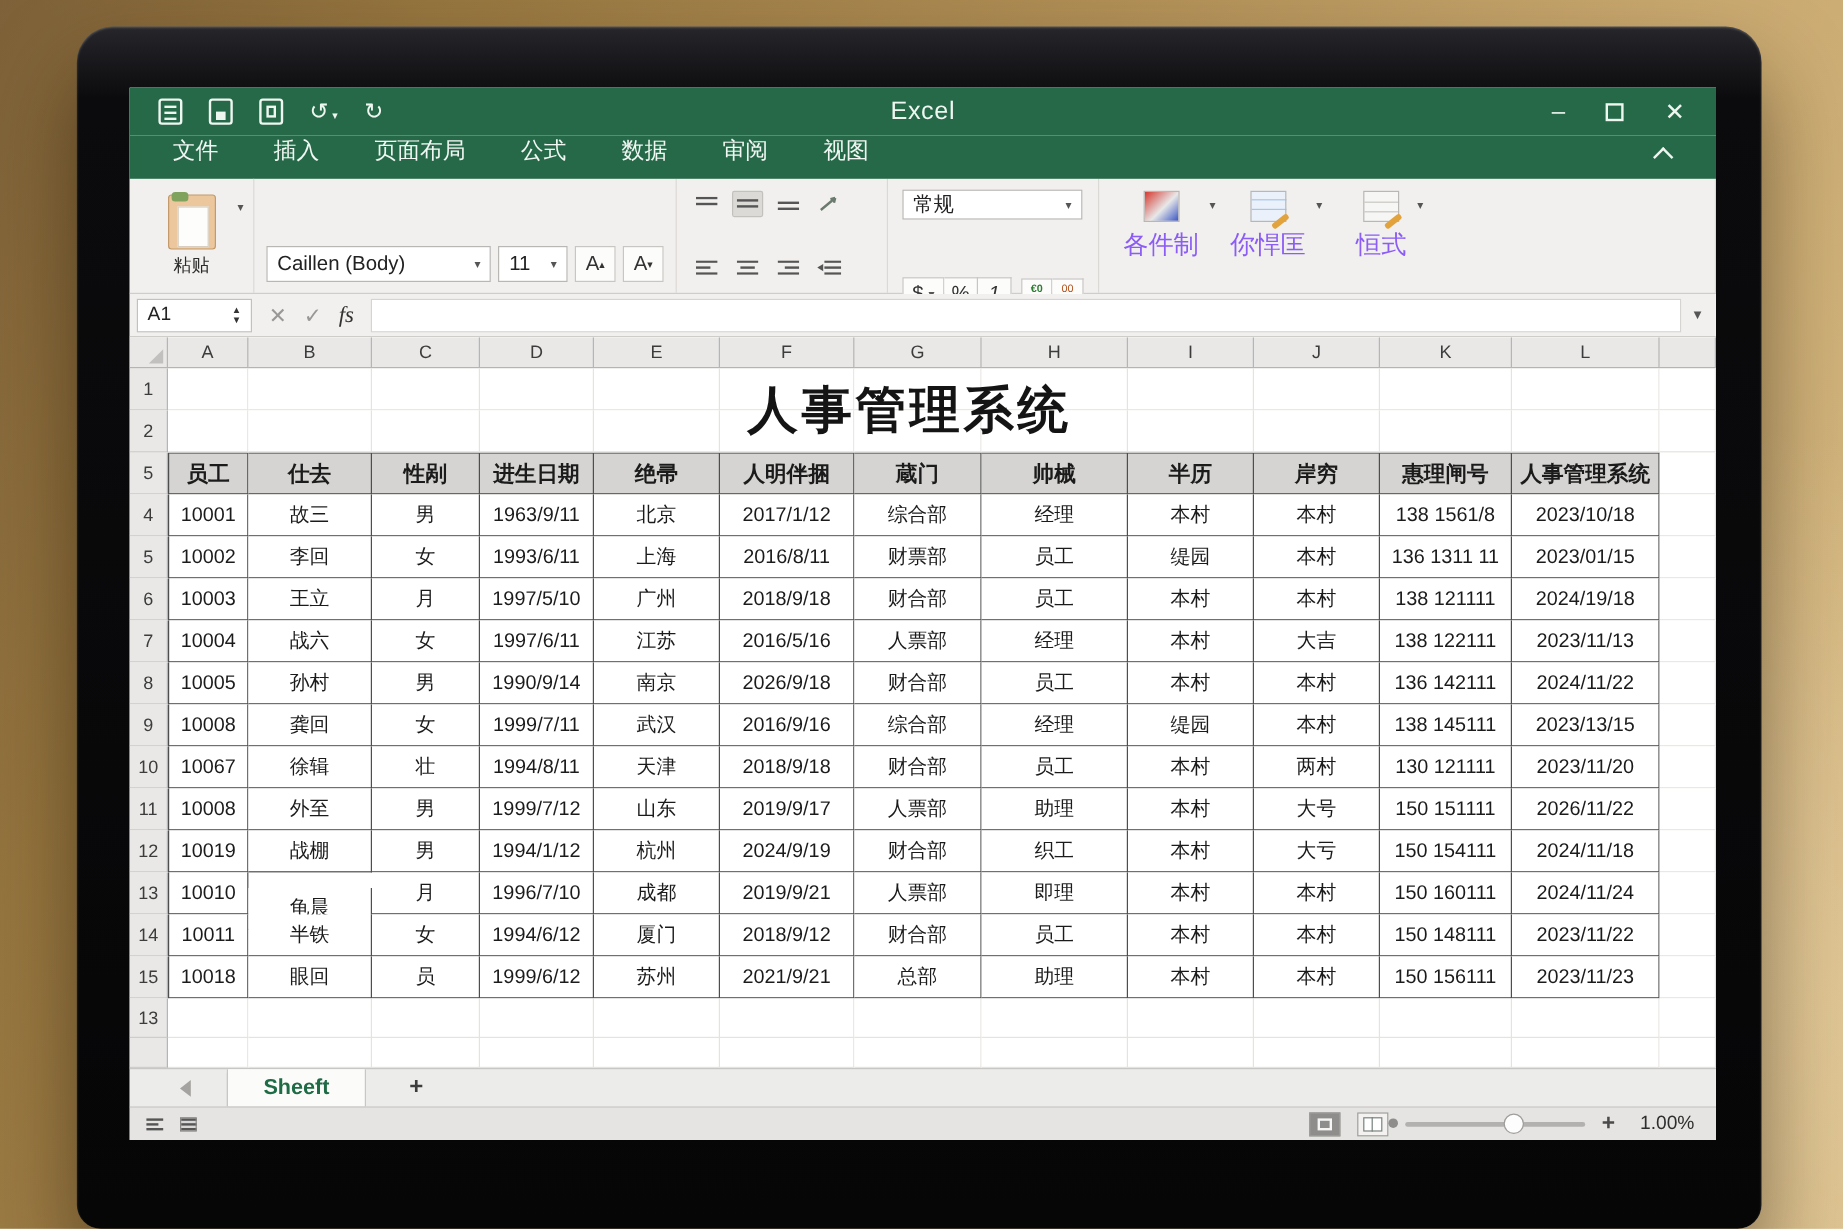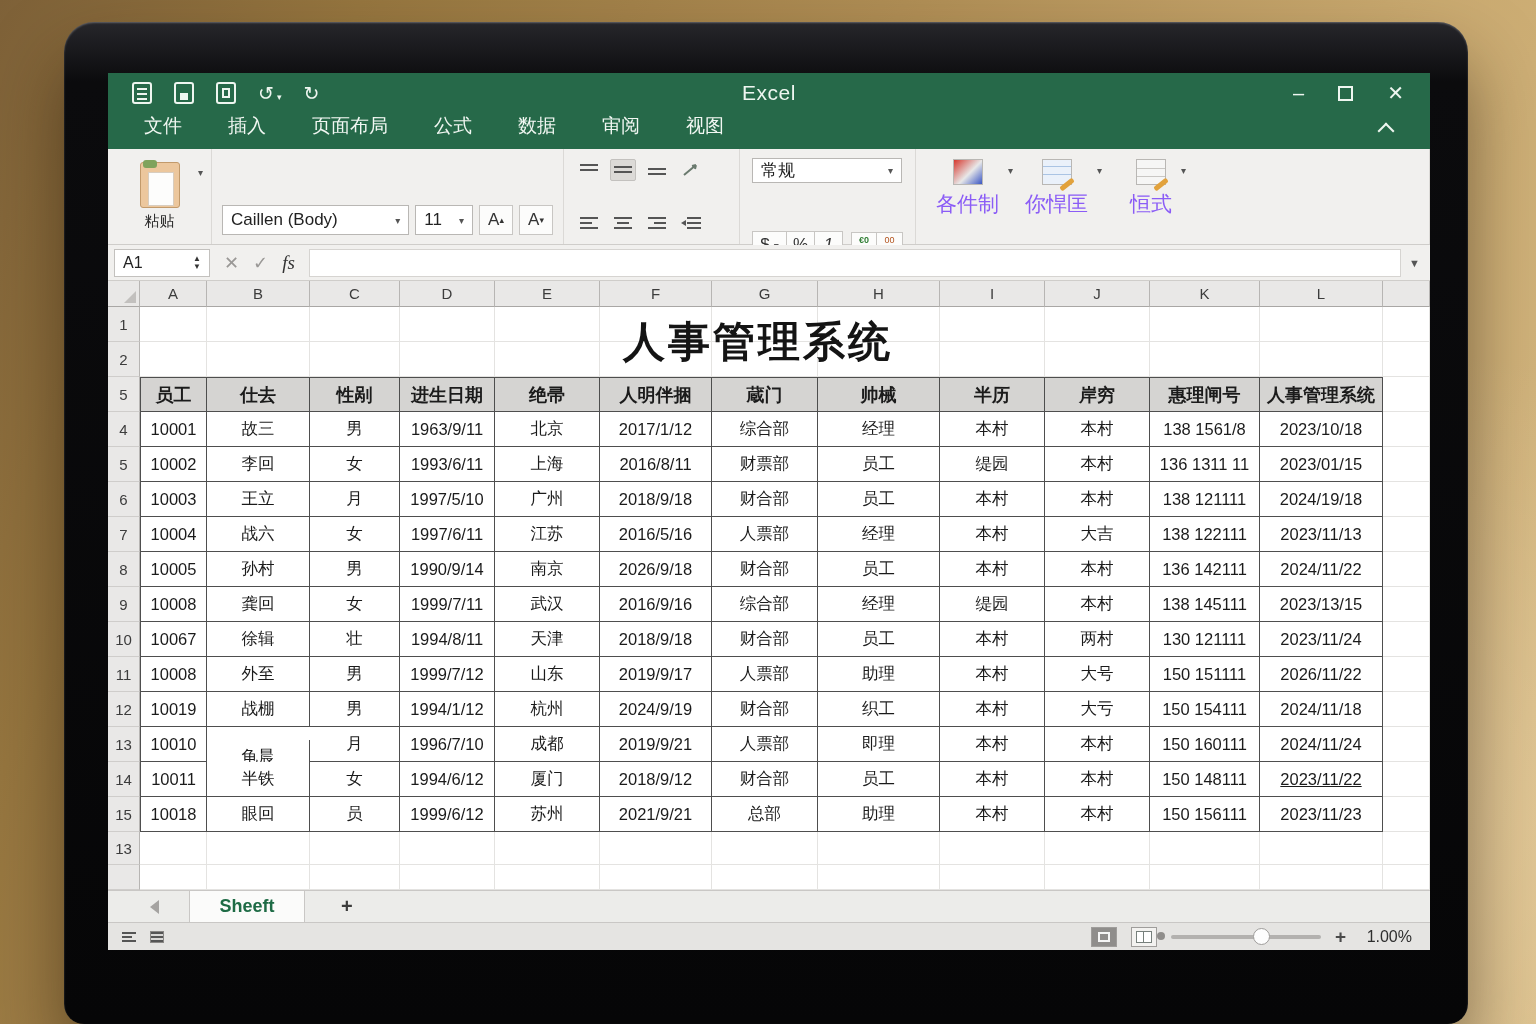--- a/index.html
+++ b/index.html
@@ -548,21 +548,21 @@
           <div class="td" style="height: 35px;">徐辑</div>
           <div class="td" style="height: 35px;">壮</div>
           <div class="td" style="height: 35px;">1994/8/11</div>
           <div class="td" style="height: 35px;">天津</div>
           <div class="td" style="height: 35px;">2018/9/18</div>
           <div class="td" style="height: 35px;">财合部</div>
           <div class="td" style="height: 35px;">员工</div>
           <div class="td" style="height: 35px;">本村</div>
           <div class="td" style="height: 35px;">两村</div>
           <div class="td" style="height: 35px;">130 121111</div>
-          <div class="td" style="height: 35px;">2023/11/24</div>
+          <div class="td" style="height: 35px;">2023/11/20</div>
           <div class="lc" style="height: 35px;"></div>
         </div>
         <div class="grid-row" style="grid-template-columns: 32px 67px 103px 90px 95px 105px 112px 106px 122px 105px 105px 110px 123px 47px; height: 35px;">
           <div class="rn" style="height: 35px;">11</div>
           <div class="td dark-left" style="height: 35px;">10008</div>
           <div class="td" style="height: 35px;">外至</div>
           <div class="td" style="height: 35px;">男</div>
           <div class="td" style="height: 35px;">1999/7/12</div>
           <div class="td" style="height: 35px;">山东</div>
           <div class="td" style="height: 35px;">2019/9/17</div>
@@ -612,21 +612,21 @@
           <div class="td" style="height: 35px;">半铁</div>
           <div class="td" style="height: 35px;">女</div>
           <div class="td" style="height: 35px;">1994/6/12</div>
           <div class="td" style="height: 35px;">厦门</div>
           <div class="td" style="height: 35px;">2018/9/12</div>
           <div class="td" style="height: 35px;">财合部</div>
           <div class="td" style="height: 35px;">员工</div>
           <div class="td" style="height: 35px;">本村</div>
           <div class="td" style="height: 35px;">本村</div>
           <div class="td" style="height: 35px;">150 148111</div>
-          <div class="td" style="height: 35px; text-decoration: underline;">2023/11/22</div>
+          <div class="td" style="height: 35px;">2023/11/22</div>
           <div class="lc" style="height: 35px;"></div>
         </div>
         <div class="grid-row" style="grid-template-columns: 32px 67px 103px 90px 95px 105px 112px 106px 122px 105px 105px 110px 123px 47px; height: 35px;">
           <div class="rn" style="height: 35px;">15</div>
           <div class="td dark-left" style="height: 35px;">10018</div>
           <div class="td" style="height: 35px;">眼回</div>
           <div class="td" style="height: 35px;">员</div>
           <div class="td" style="height: 35px;">1999/6/12</div>
           <div class="td" style="height: 35px;">苏州</div>
           <div class="td" style="height: 35px;">2021/9/21</div>

